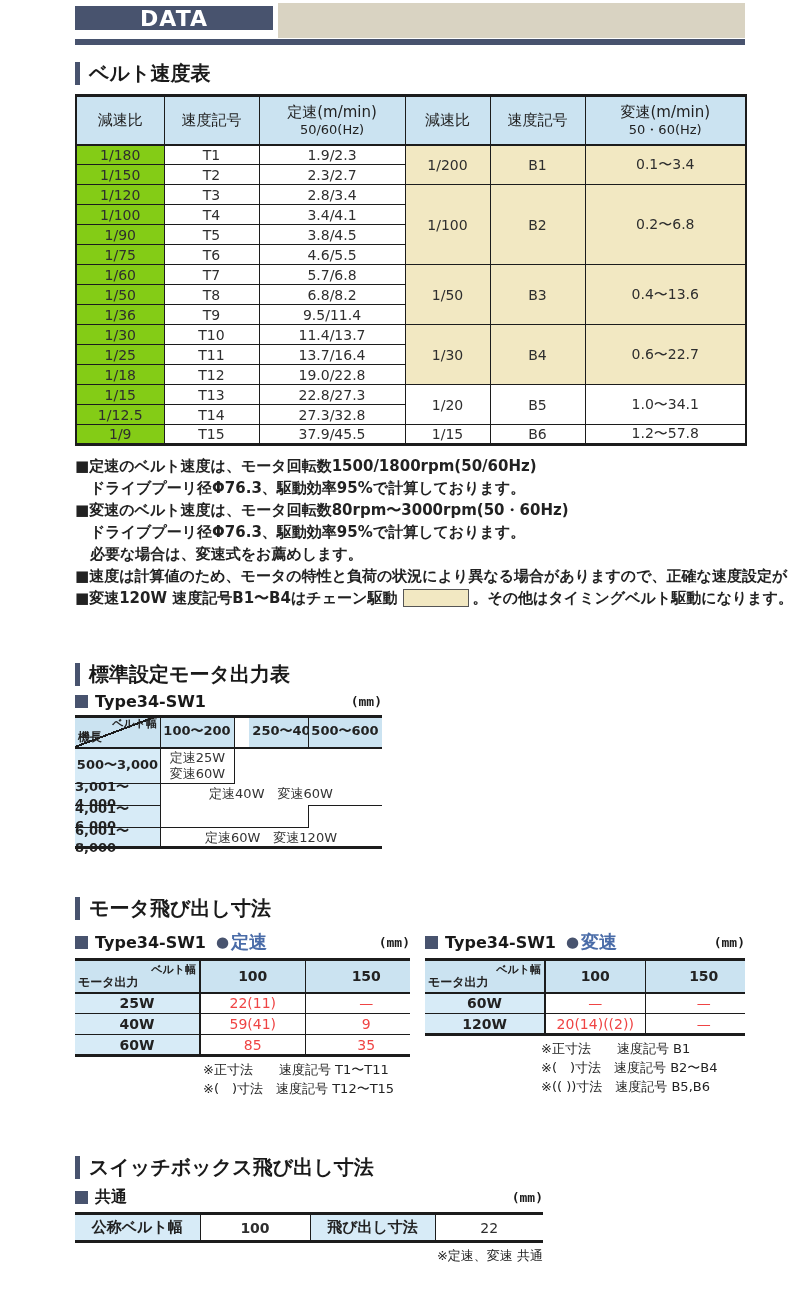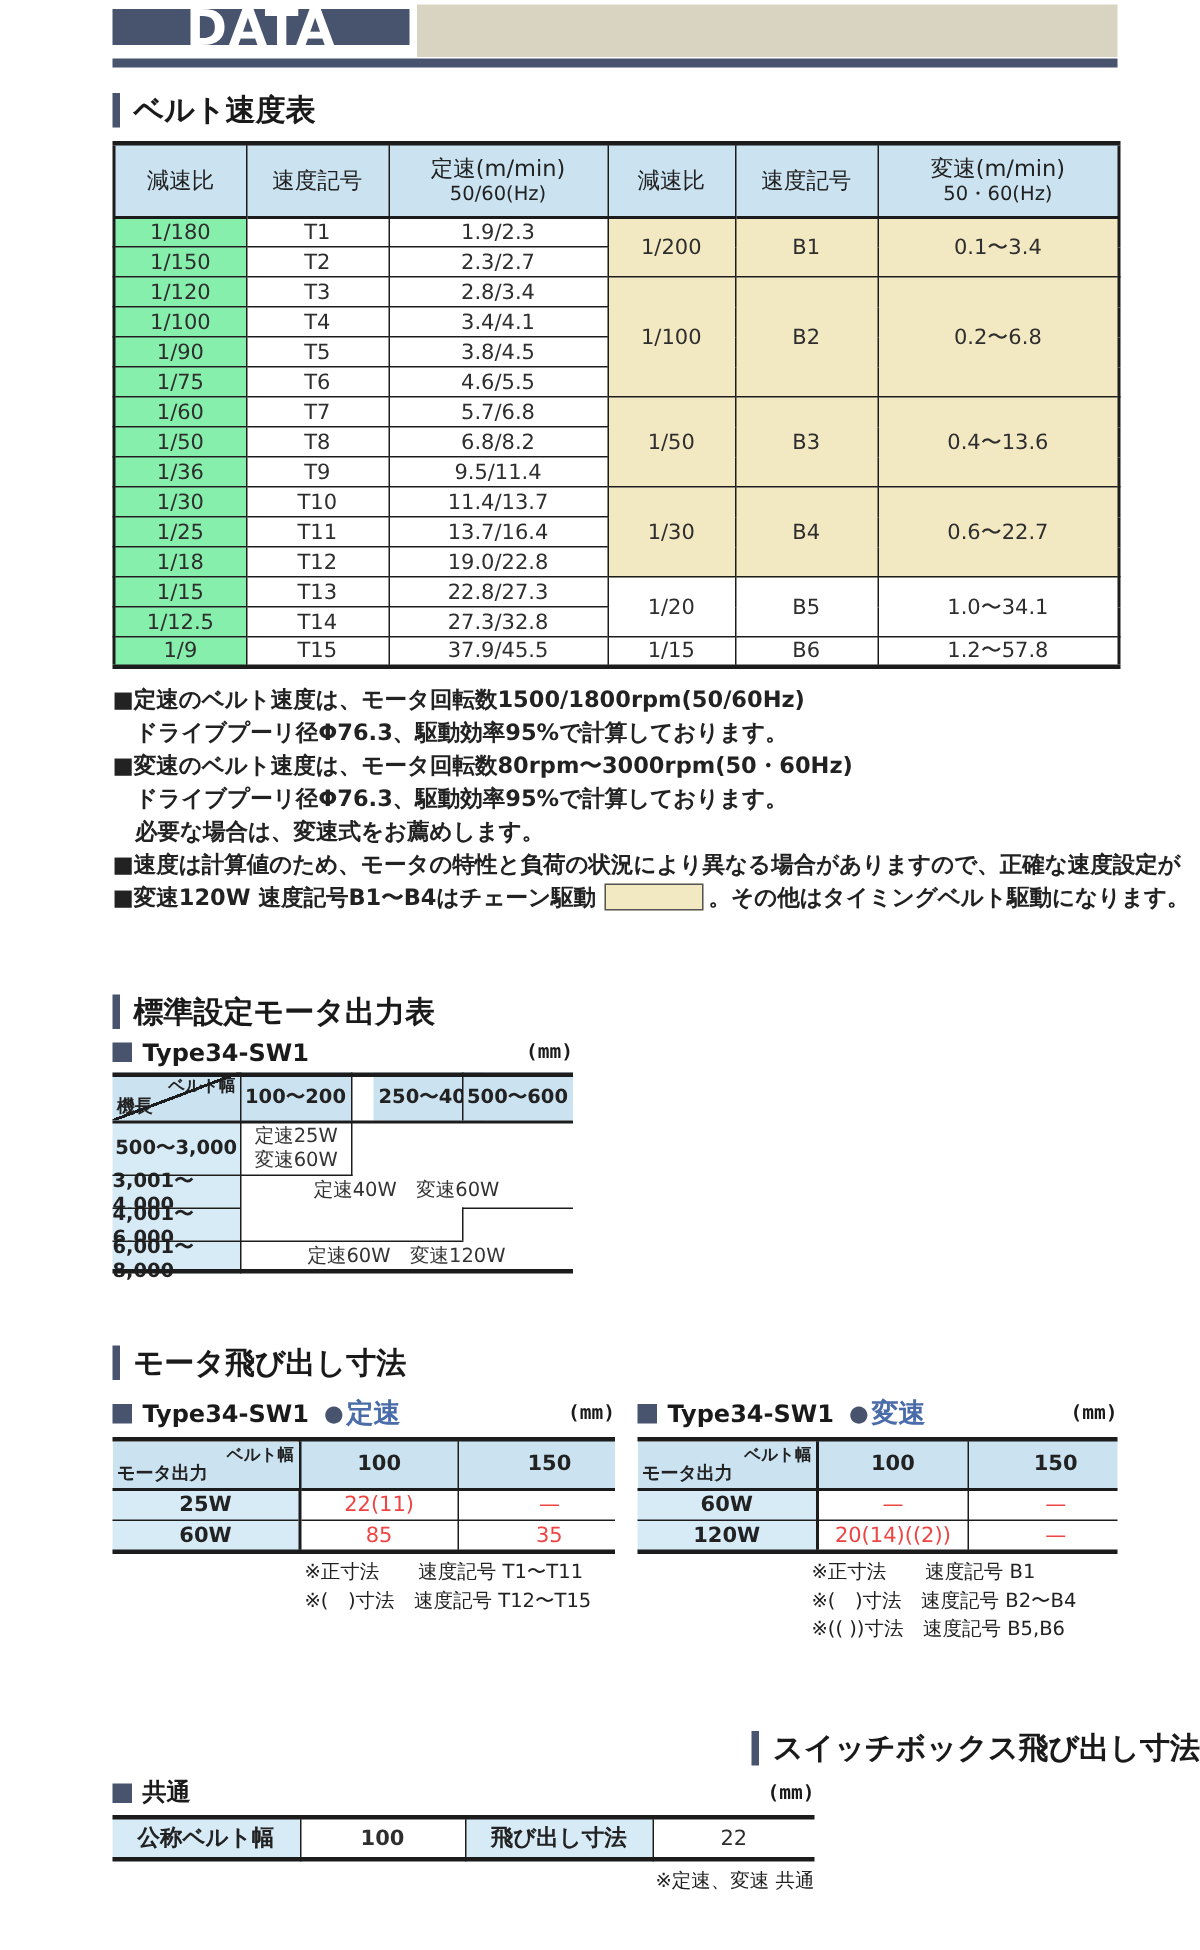--- a/index.html
+++ b/index.html
@@ -8,41 +8,41 @@
     width:800px; height:1300px; background:#ffffff;
     font-family:"DejaVu Sans", sans-serif; color:#222; overflow:hidden;
   }
   .mono { font-family:"DejaVu Sans Mono", monospace; }
 
   
   .top-header { position:relative; margin:3px 0 0 75px; width:670px; height:42px; }
   .th-beige { position:absolute; left:203px; right:0; top:0; height:35px; background:#d9d3c2; }
   .th-underline { position:absolute; left:0; right:0; top:36px; height:6px; background:#48536e; }
   .th-data { position:absolute; left:0; top:3px; width:198px; height:24px; background:#48536e;
-             color:#fff; font-weight:bold; font-size:33px; letter-spacing:1px;
+             color:#fff; font-weight:bold; font-size:22px; letter-spacing:1px;
              display:flex; align-items:center; justify-content:center; }
 
   
   .sec-title { display:flex; align-items:center; gap:9px; font-size:20px; font-weight:bold; color:#1a1a1a; }
   .sec-title .bar { width:5px; height:23px; background:#48536e; display:inline-block; }
   .t1 { margin:15px 0 7px 75px; }
   .t2 { margin:52px 0 4px 75px; }
   .t3 { margin:46px 0 8px 75px; }
-  .t4 { margin:56px 0 6px 75px;justify-content:flex-end; }
+  .t4 { margin:56px 0 6px 75px; }
 
   
   table { border-collapse:collapse; }
   .belt-table { margin-left:75px; table-layout:fixed; width:670px;
                 border:2px solid #1c1c1c; border-top-width:3px; border-bottom-width:3px; }
   .belt-table th, .belt-table td { border:1px solid #1c1c1c; text-align:center; padding:0 2px; color:#2e2e2e; }
   .belt-table th { background:#cbe3f1; font-weight:normal; font-size:15px; height:49px; border-bottom-width:2px; color:#222; }
   .belt-table th .h1 { font-size:15px; line-height:19px; }
   .belt-table th .h2 { font-size:13px; line-height:15px; }
   .belt-table td { height:20px; font-size:14px; }
-  .belt-table td.lb { background:#86efac; }
+  .belt-table td.lb { background:#84cc16; }
   .belt-table td.bg { background:#f2e8c2; font-size:14px; }
 
   
   .notes { margin:9px 0 0 75px; width:675px; font-size:15px; font-weight:bold; color:#222; }
   .note-line { line-height:22px; white-space:nowrap; }
   .swatch { display:inline-block; width:66px; height:18px; background:#f2e8c2;
             border:1px solid #555; vertical-align:-4px; margin:0 3px 0 6px; }
 
   
   .sub-row { display:flex; align-items:center; font-size:16px; font-weight:bold; color:#1a1a1a; margin-bottom:4px; }
@@ -313,20 +313,25 @@
             <th>150</th>
           </tr>
         </thead>
         <tbody>
           <tr>
             <td class="lb">25W</td>
             <td>22(11)</td>
             <td>—</td>
           </tr>
           <tr>
+            <td class="lb">40W</td>
+            <td>59(41)</td>
+            <td>9</td>
+          </tr>
+          <tr>
             <td class="lb">60W</td>
             <td>85</td>
             <td>35</td>
           </tr>
         </tbody>
       </table>
       <div class="prot-notes" style="margin-left: 128px;"><div>※正寸法　　速度記号 T1〜T11</div><div>※(　)寸法　速度記号 T12〜T15</div></div>
     </div>
   <div id="prot-1" style="width:320px;">
       <div class="sub-row">

